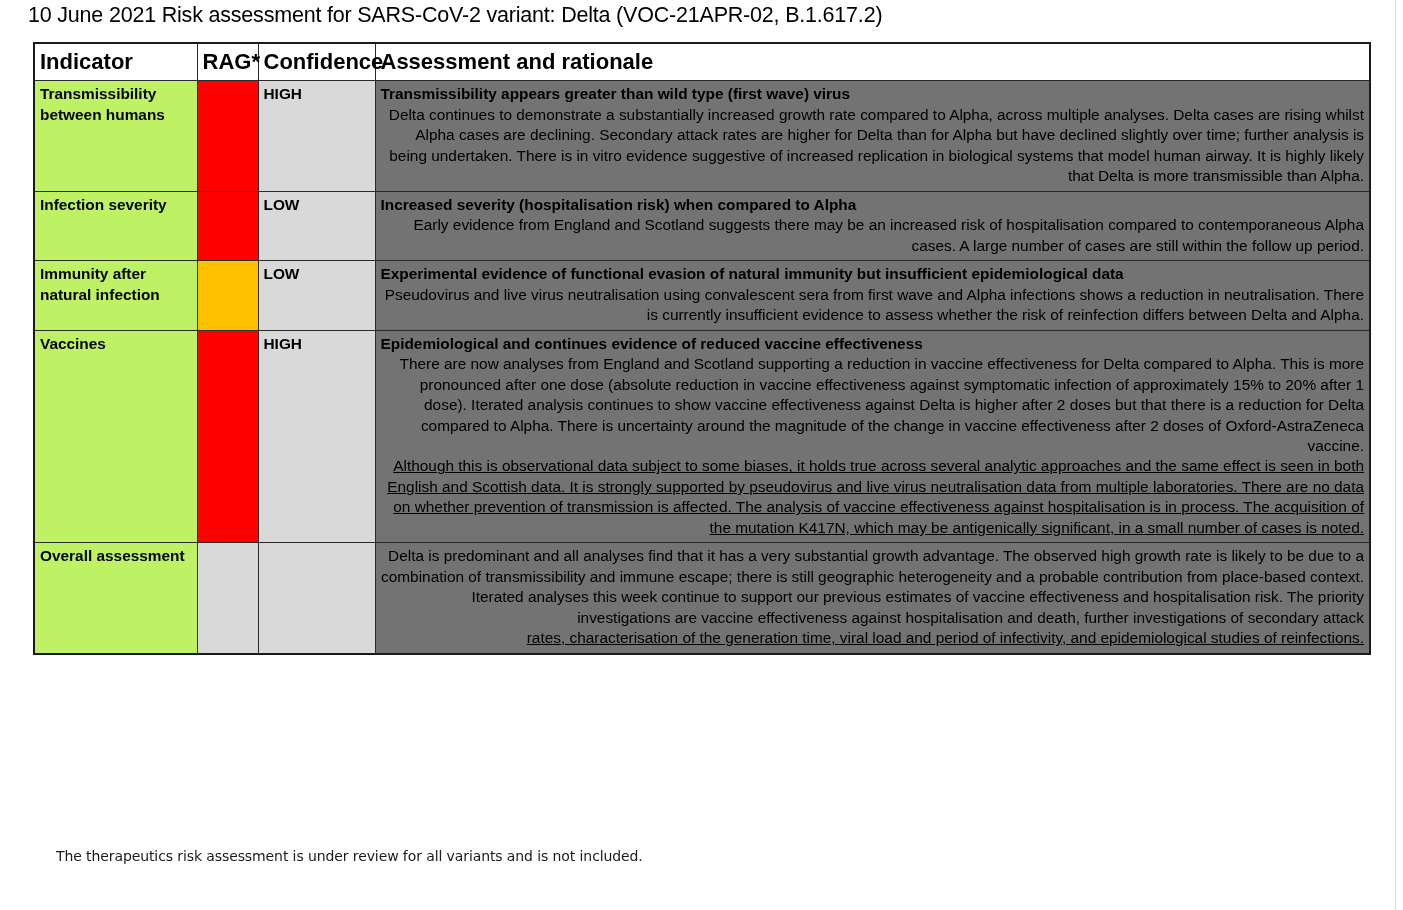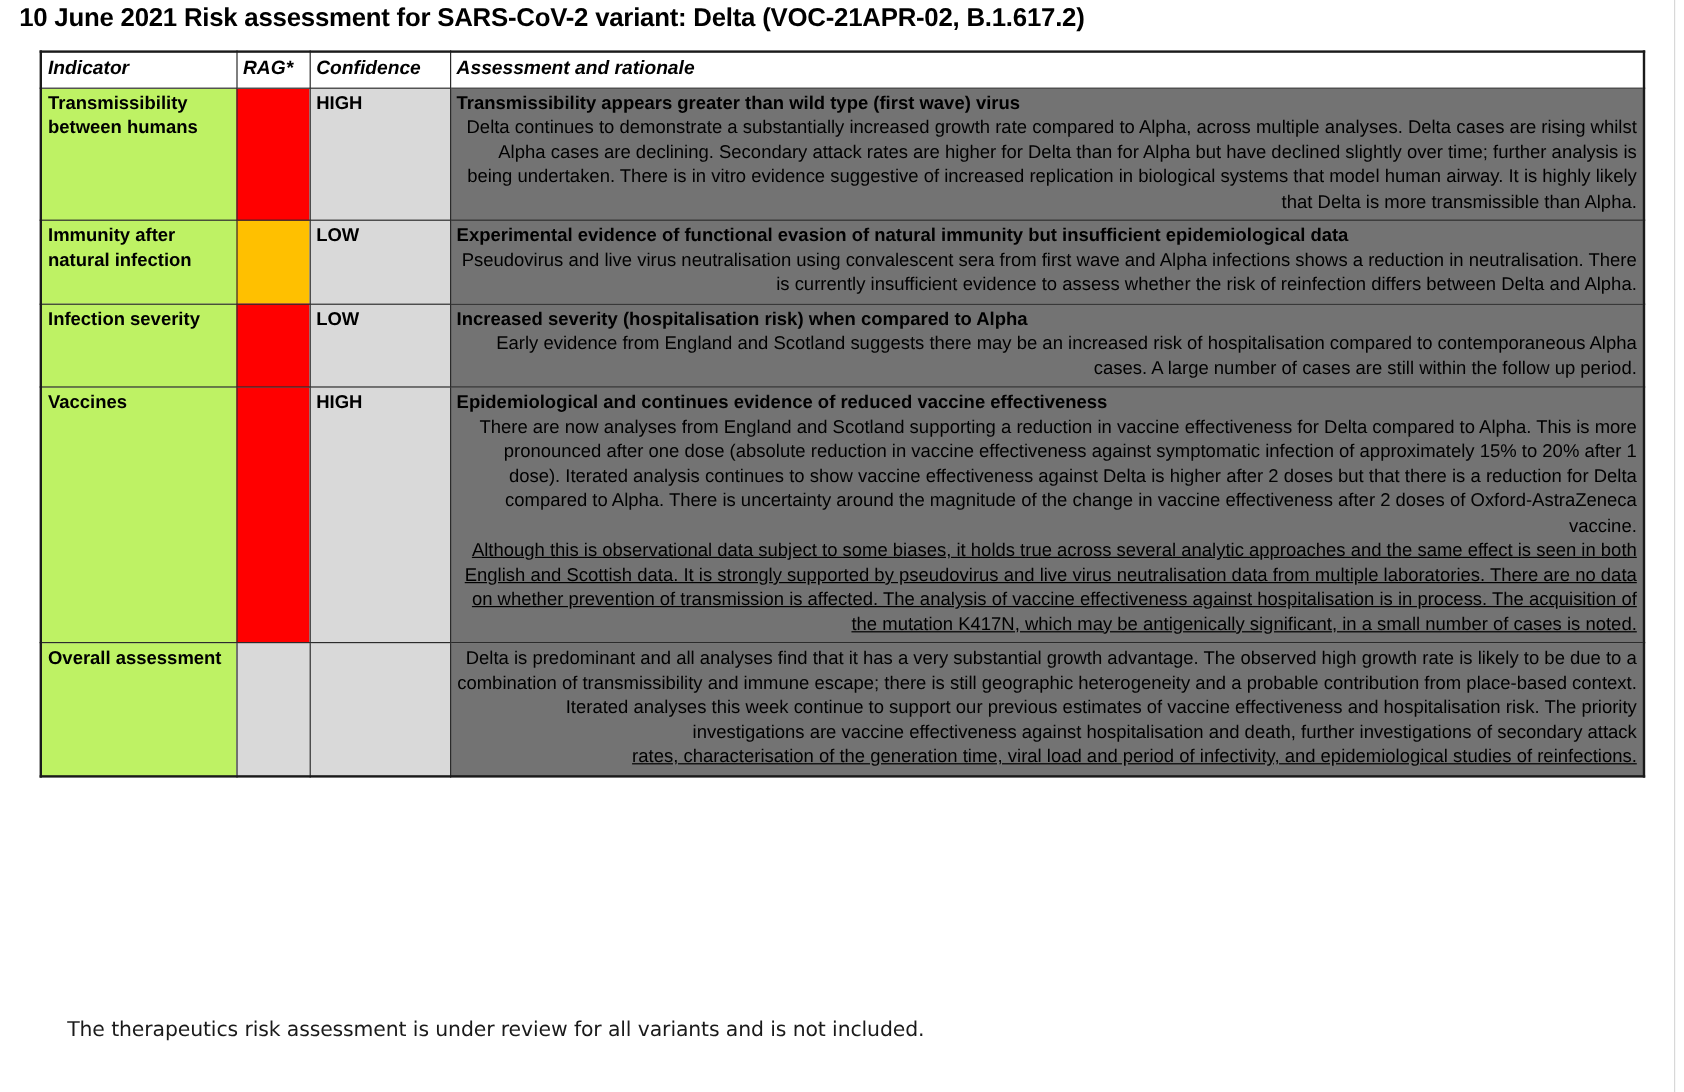--- a/index.html
+++ b/index.html
@@ -21,24 +21,24 @@
     position: absolute;
     left: 0;
     top: 0;
     width: 1403px;
     height: 38px;
     display: flex;
     align-items: center;
   }
   .doc-title {
     position: absolute;
-    left: 16px;
+    left: 28px;
     top: 3px;
     font-size: 21.5px;
-    font-weight: bold;
+    font-weight: normal;
     letter-spacing: -0.2px;
     white-space: nowrap;
   }
   .org-title {
     position: absolute;
     left: 1094px;
     top: 3px;
     font-size: 21.5px;
     font-weight: bold;
     letter-spacing: -0.2px;
@@ -76,25 +76,24 @@
 
   col.c-indicator { width: 163px; }
   col.c-rag       { width: 61px; }
   col.c-conf      { width: 117px; }
   col.c-assess    { width: 995px; }
 
   
   .hdr td {
     background: #ffffff;
     font-weight: bold;
-    font-size: 16px;
+    font-size: 22px;
     height: 22px;
     padding-top: 3px;
     padding-bottom: 4px;
-    font-style: italic;
   }
 
   
   .cell-indicator {
     background: #bef264;
     font-weight: bold;
   }
   
   .cell-rag { padding: 0; }
   .rag-red   { background: #FF0000; }
@@ -121,21 +120,21 @@
   .assess-body + .assess-body { margin-top: 0; text-decoration: underline; }
 
   
   .footnotes {
     position: absolute;
     left: 56px;
     top: 845px;
     width: 1200px;
   }
   .footnote {
-    font-size: 17px;
+    font-size: 14px;
     line-height: 1.62;
     color: #1a1a1a;
     font-family: "DejaVu Sans", sans-serif;
     letter-spacing: -0.1px;
   }
 </style>
 </head>
 <body>
 
 <div class="slide-edge"></div>
@@ -161,38 +160,38 @@
   <tr>
         <td class="cell-indicator">Transmissibility between humans</td>
         <td class="cell-rag rag-red"></td>
         <td class="cell-conf">HIGH</td>
         <td class="cell-assess">
           <span class="assess-head">Transmissibility appears greater than wild type (first wave) virus</span>
           <span class="assess-body">Delta continues to demonstrate a substantially increased growth rate compared to Alpha, across multiple analyses. Delta cases are rising whilst Alpha cases are declining. Secondary attack rates are higher for Delta than for Alpha but have declined slightly over time; further analysis is being undertaken. There is in vitro evidence suggestive of increased replication in biological systems that model human airway. It is highly likely that Delta is more transmissible than Alpha.</span>
         </td>
       </tr>
       <tr>
+        <td class="cell-indicator">Infection severity</td>
+        <td class="cell-rag rag-red"></td>
+        <td class="cell-conf">LOW</td>
+        <td class="cell-assess">
+          <span class="assess-head">Increased severity (hospitalisation risk) when compared to Alpha</span>
+          <span class="assess-body">Early evidence from England and Scotland suggests there may be an increased risk of hospitalisation compared to contemporaneous Alpha cases. A large number of cases are still within the follow up period.</span>
+        </td>
+      </tr>
+      <tr>
         <td class="cell-indicator">Immunity after natural infection</td>
         <td class="cell-rag rag-amber"></td>
         <td class="cell-conf">LOW</td>
         <td class="cell-assess">
           <span class="assess-head">Experimental evidence of functional evasion of natural immunity but insufficient epidemiological data</span>
           <span class="assess-body">Pseudovirus and live virus neutralisation using convalescent sera from first wave and Alpha infections shows a reduction in neutralisation. There is currently insufficient evidence to assess whether the risk of reinfection differs between Delta and Alpha.</span>
         </td>
       </tr>
       <tr>
-        <td class="cell-indicator">Infection severity</td>
-        <td class="cell-rag rag-red"></td>
-        <td class="cell-conf">LOW</td>
-        <td class="cell-assess">
-          <span class="assess-head">Increased severity (hospitalisation risk) when compared to Alpha</span>
-          <span class="assess-body">Early evidence from England and Scotland suggests there may be an increased risk of hospitalisation compared to contemporaneous Alpha cases. A large number of cases are still within the follow up period.</span>
-        </td>
-      </tr>
-      <tr>
         <td class="cell-indicator">Vaccines</td>
         <td class="cell-rag rag-red"></td>
         <td class="cell-conf">HIGH</td>
         <td class="cell-assess">
           <span class="assess-head">Epidemiological and continues evidence of reduced vaccine effectiveness</span>
           <span class="assess-body">There are now analyses from England and Scotland supporting a reduction in vaccine effectiveness for Delta compared to Alpha. This is more pronounced after one dose (absolute reduction in vaccine effectiveness against symptomatic infection of approximately 15% to 20% after 1 dose). Iterated analysis continues to show vaccine effectiveness against Delta is higher after 2 doses but that there is a reduction for Delta compared to Alpha. There is uncertainty around the magnitude of the change in vaccine effectiveness after 2 doses of Oxford-AstraZeneca vaccine.</span>
           <span class="assess-body">Although this is observational data subject to some biases, it holds true across several analytic approaches and the same effect is seen in both English and Scottish data. It is strongly supported by pseudovirus and live virus neutralisation data from multiple laboratories. There are no data on whether prevention of transmission is affected. The analysis of vaccine effectiveness against hospitalisation is in process. The acquisition of the mutation K417N, which may be antigenically significant, in a small number of cases is noted.</span>
         </td>
       </tr>
       <tr>

